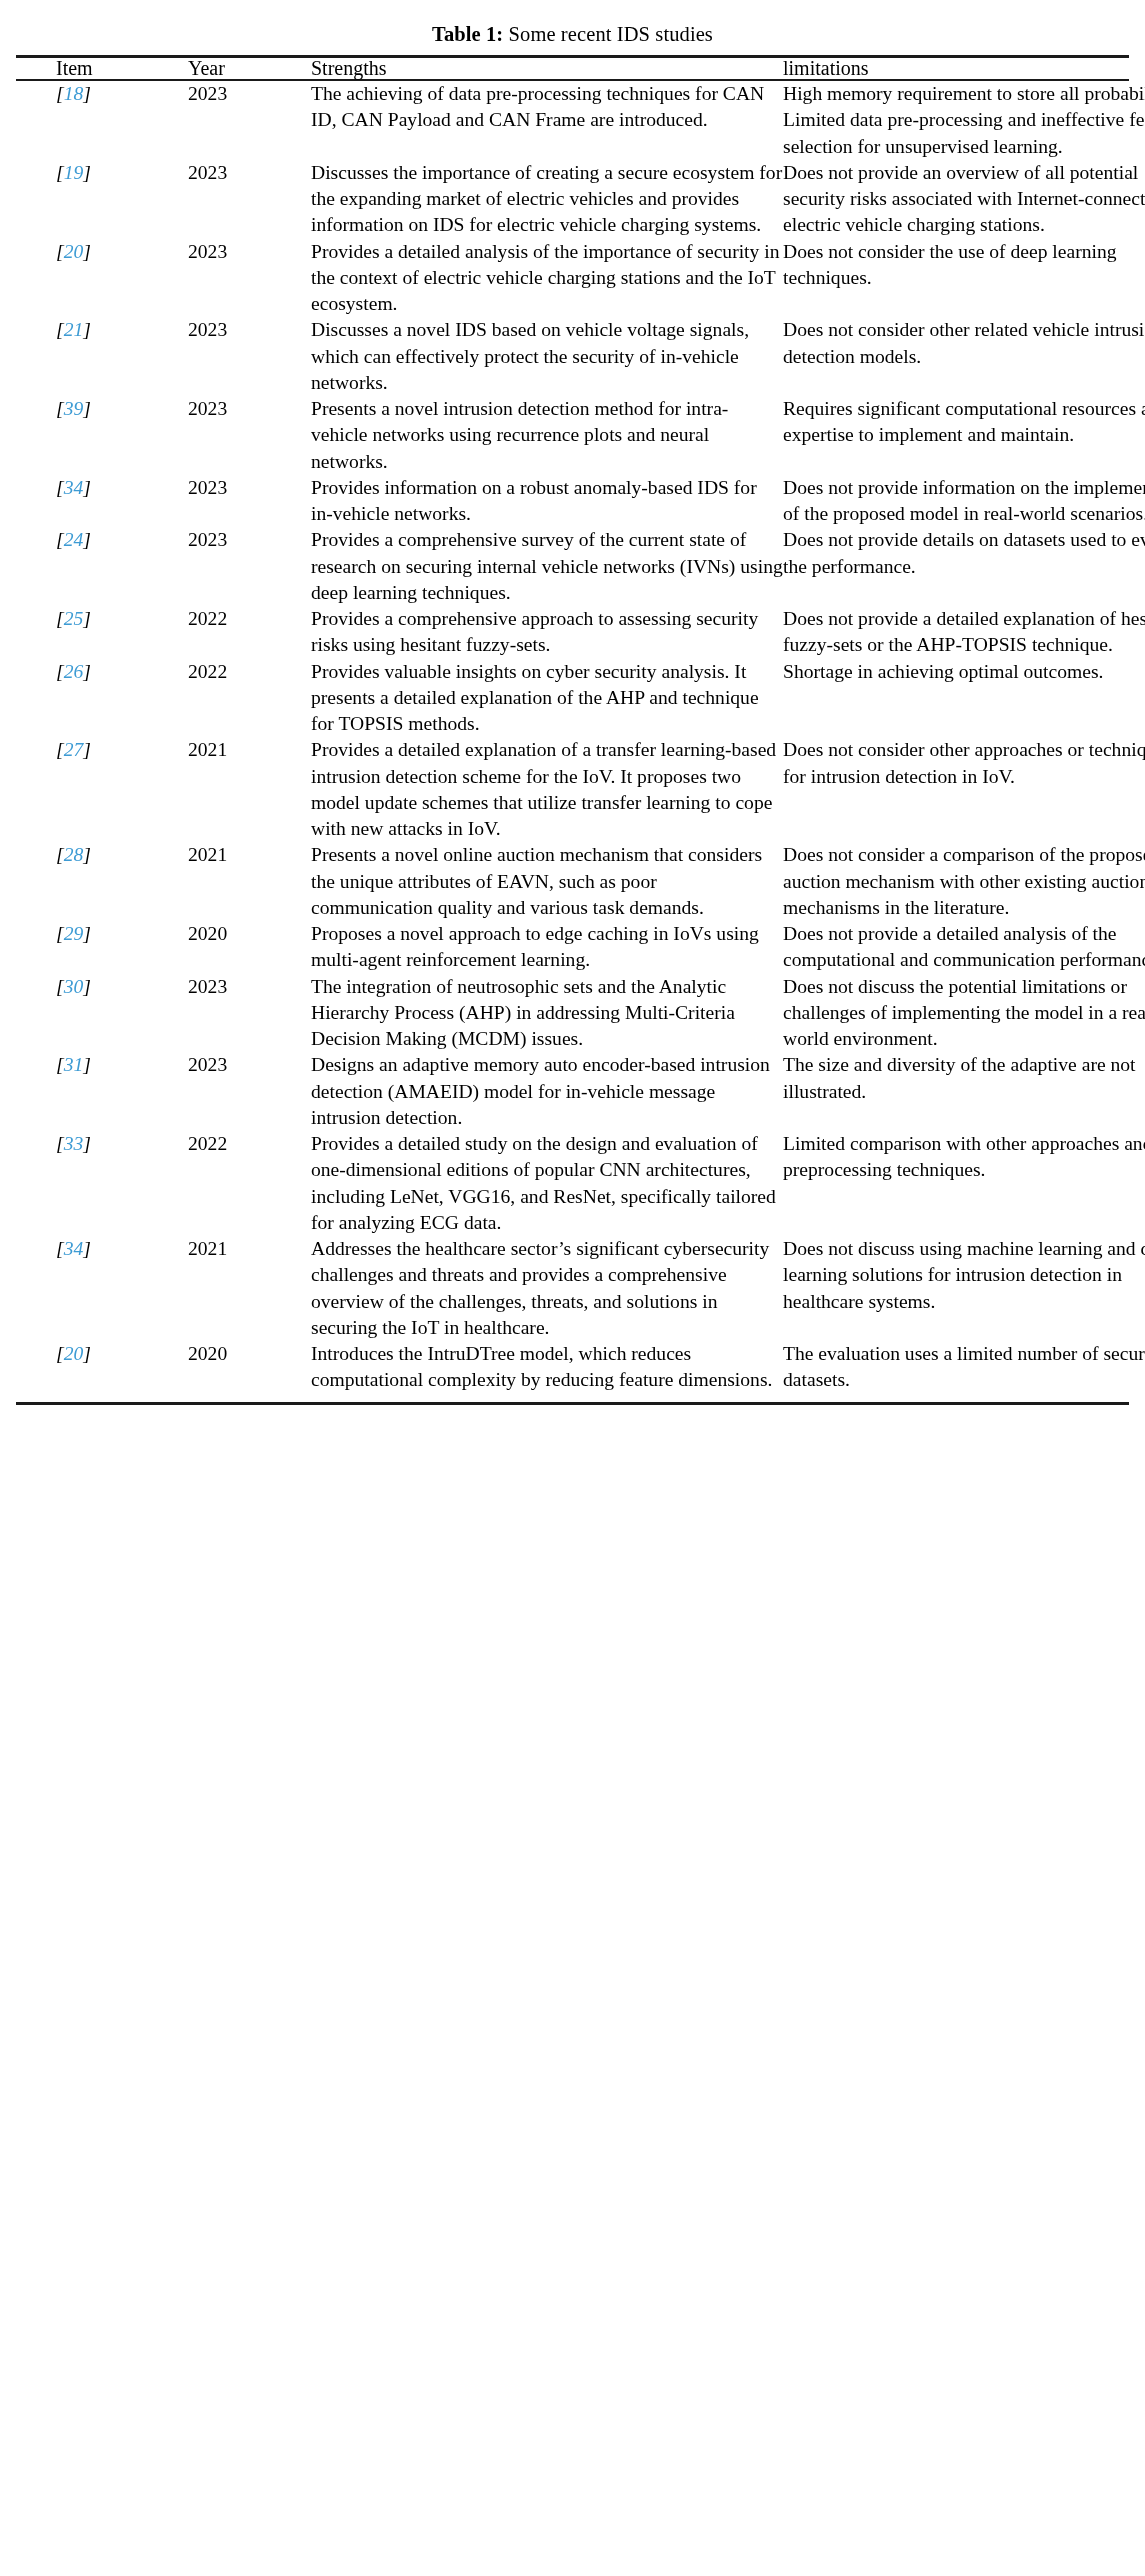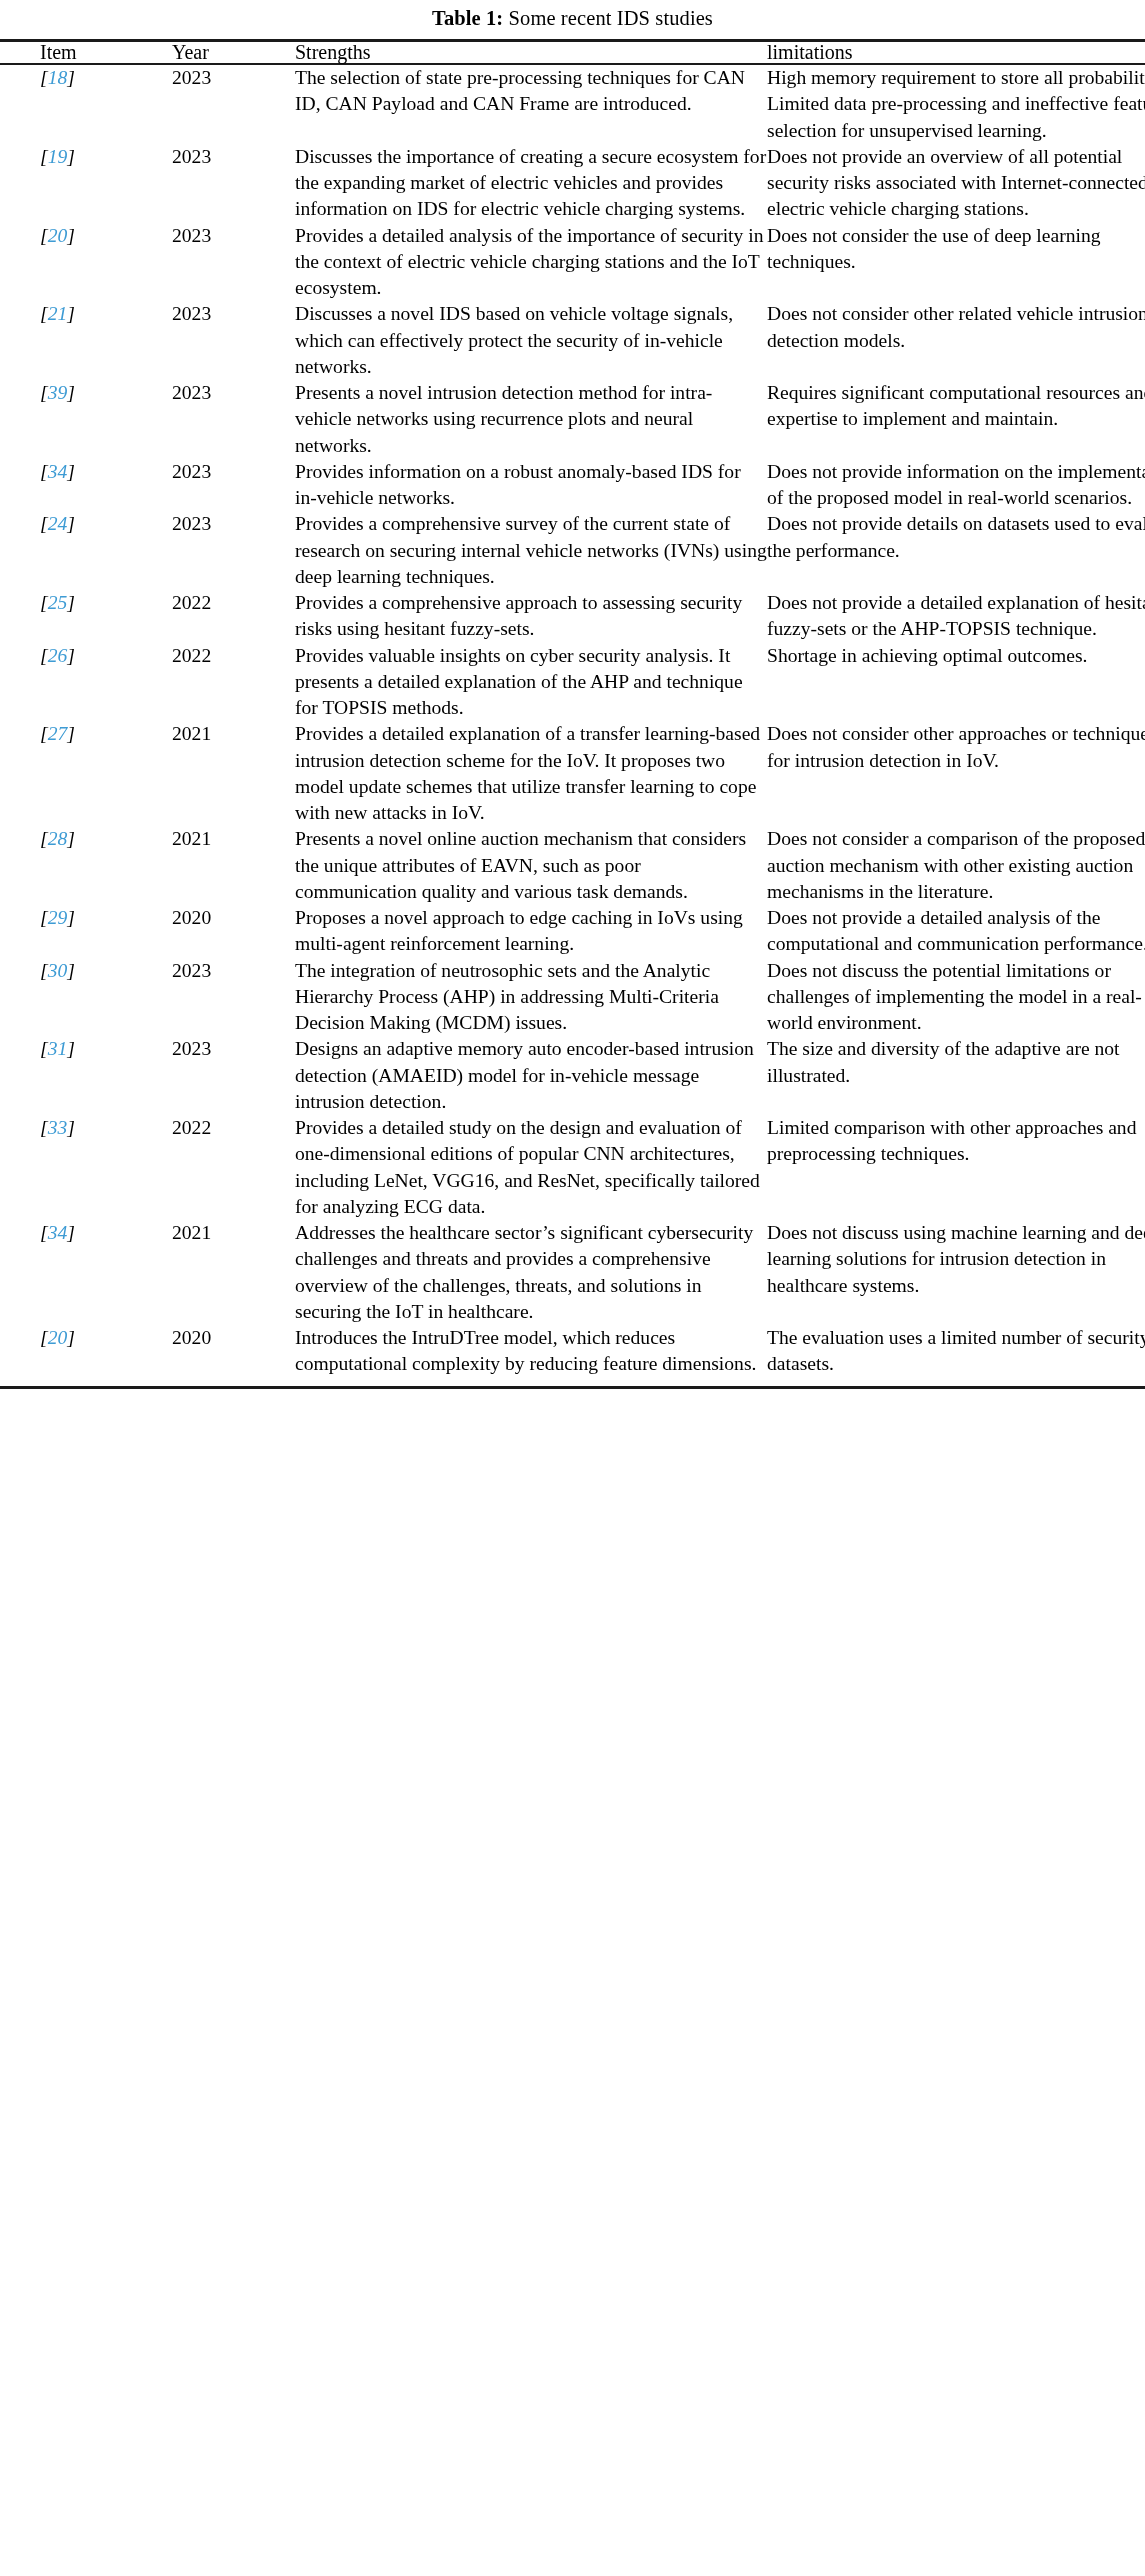--- a/index.html
+++ b/index.html
@@ -12,21 +12,21 @@
     height: 2576px;
     font-family: "Liberation Serif", "DejaVu Serif", serif;
     color: #000000;
     overflow: hidden;
   }
   .page {
     position: relative;
     width: 1145px;
     height: 1920px;
     box-sizing: border-box;
-    padding: 0;
+    padding: 16px;
   }
   .caption {
     text-align: center;
     font-size: 20.5px;
     line-height: 1.0;
     padding-top: 8.2px;
     padding-bottom: 10.5px;
     letter-spacing: 0.1px;
   }
   .caption .cap-label {
@@ -132,21 +132,21 @@
     <colgroup>
       <col class="c-item">
       <col class="c-year">
       <col class="c-str">
       <col class="c-lim">
     </colgroup>
     <tbody id="tbody">
         <tr>
           <td class="col-item"><span class="cite"><span class="br">[</span><span class="num">18</span><span class="br">]</span></span></td>
           <td class="col-year">2023</td>
-          <td class="col-str">The selection of state pre-processing techniques for CAN ID, CAN Payload and CAN Frame are introduced.</td>
+          <td class="col-str">The achieving of data pre-processing techniques for CAN ID, CAN Payload and CAN Frame are introduced.</td>
           <td class="col-lim">High memory requirement to store all probabilities. Limited data pre-processing and ineffective feature selection for unsupervised learning.</td>
         </tr>
         <tr>
           <td class="col-item"><span class="cite"><span class="br">[</span><span class="num">19</span><span class="br">]</span></span></td>
           <td class="col-year">2023</td>
           <td class="col-str">Discusses the importance of creating a secure ecosystem for the expanding market of electric vehicles and provides information on IDS for electric vehicle charging systems.</td>
           <td class="col-lim">Does not provide an overview of all potential security risks associated with Internet-connected electric vehicle charging stations.</td>
         </tr>
         <tr>
           <td class="col-item"><span class="cite"><span class="br">[</span><span class="num">20</span><span class="br">]</span></span></td>

